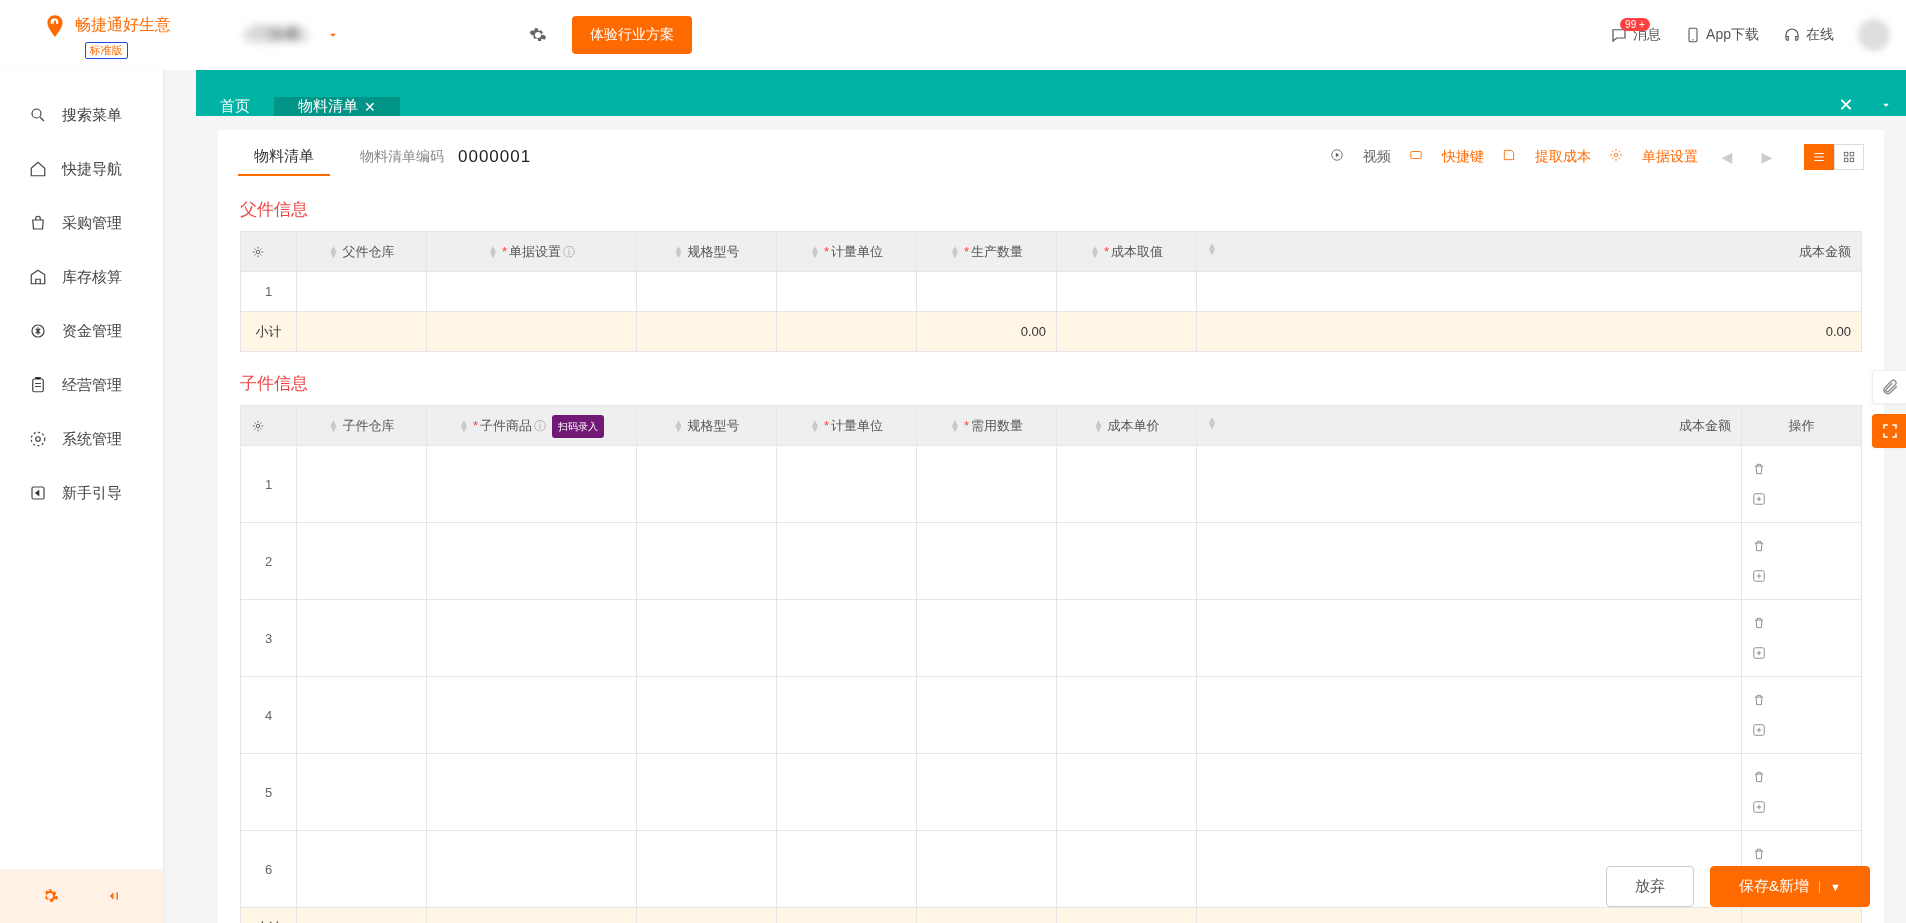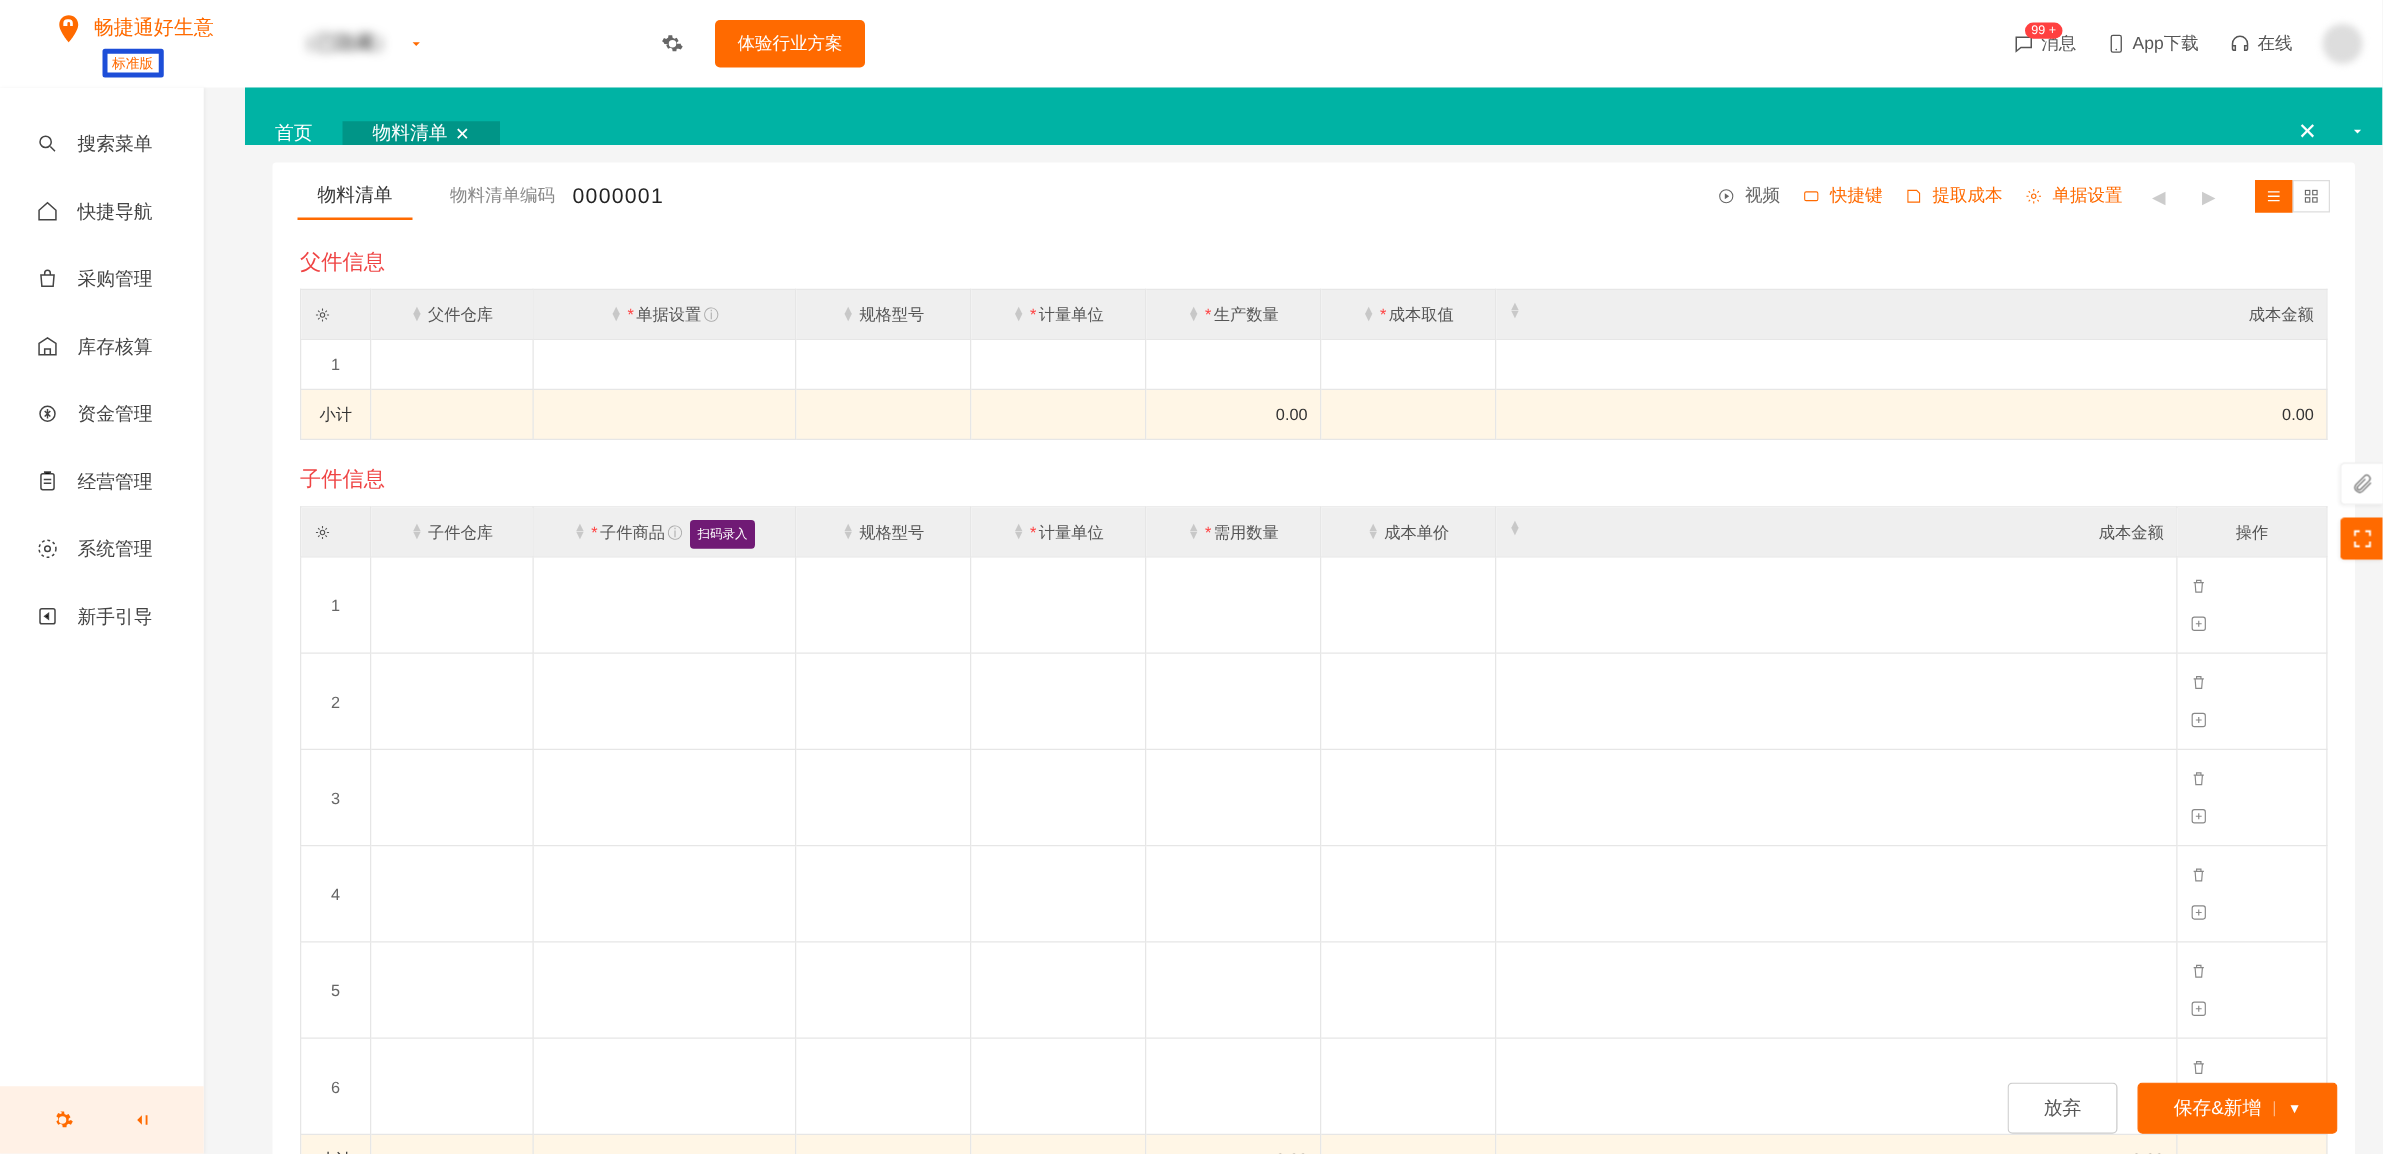--- a/index.html
+++ b/index.html
@@ -4,21 +4,21 @@
 <style>
 * { box-sizing: border-box; margin: 0; padding: 0; }
 body { font-family: "Microsoft YaHei", "PingFang SC", Arial, sans-serif; font-size: 13px; color: #333; background: #f5f5f5; overflow: hidden; width: 1906px; height: 923px; position: relative; }
 
 
 .top-header { height: 70px; background: #fff; display: flex; align-items: center; padding: 0 16px; position: relative; }
 .logo-block { width: 180px; display: flex; flex-direction: column; align-items: center; }
 .logo-row { display: flex; align-items: center; gap: 6px; }
 .logo-mark { width: 28px; height: 28px; display: flex; align-items: center; justify-content: center; }
 .logo-name { color: #ff6a00; font-size: 16px; font-weight: 500; }
-.logo-sub { font-size: 11px; color: #ff6a00; border: 4px solid #1d4ed8; padding: 0 4px; border-radius: 2px; margin-top: 2px; }
+.logo-sub { font-size: 11px; color: #ff6a00; border: 1px solid #1d4ed8; padding: 0 4px; border-radius: 2px; margin-top: 2px; }
 .org-select { margin-left: 40px; display: flex; align-items: center; gap: 10px; min-width: 280px; height: 40px; border-bottom: 1px solid transparent; }
 .org-name { font-size: 16px; color: #333; filter: blur(4px); }
 .chev { color: #ff6a00; }
 .gear-btn { width: 28px; height: 28px; display: flex; align-items: center; justify-content: center; color: #666; margin-left: 8px; cursor: pointer; }
 .promo-btn { margin-left: 20px; background: #ff6a00; color: #fff; border: none; padding: 10px 18px; border-radius: 4px; cursor: pointer; font-size: 14px; }
 .header-right { margin-left: auto; display: flex; align-items: center; gap: 24px; color: #555; }
 .hicon { display: flex; align-items: center; gap: 5px; cursor: pointer; font-size: 14px; position: relative; }
 .badge { position: absolute; top: -8px; left: 10px; background: #ff4040; color: #fff; font-size: 10px; padding: 1px 5px; border-radius: 8px; }
 .avatar { width: 32px; height: 32px; border-radius: 50%; background: #ddd; filter: blur(3px); }
 
@@ -42,21 +42,21 @@
 
 .main { position: absolute; left: 196px; right: 0; top: 116px; bottom: 0; padding: 14px 22px 0 22px; overflow: auto; }
 .panel { background: #fff; border-radius: 3px; padding: 0; }
 
 
 .doc-head { display: flex; align-items: center; height: 54px; padding: 0 20px; }
 .doc-tab { padding: 8px 16px; border-bottom: 2px solid #ff6a00; color: #333; font-size: 15px; }
 .doc-code-label { margin-left: 30px; color: #888; font-size: 14px; }
 .doc-code { margin-left: 14px; color: #222; font-size: 17px; letter-spacing: 1px; }
 .doc-tools { margin-left: auto; display: flex; align-items: center; gap: 18px; color: #666; font-size: 14px; }
-.tool-link { display: flex; align-items: center; gap: 8px; cursor: pointer; }
+.tool-link { display: flex; gap: 19px; cursor: pointer; }
 .tool-link.orange { color: #ff6a00; }
 .view-toggle { display: flex; align-items: center; gap: 0; margin-left: 8px; }
 .view-btn { width: 30px; height: 26px; display: flex; align-items: center; justify-content: center; border: 1px solid #ddd; cursor: pointer; font-size: 13px; }
 .view-btn.active { background: #ff6a00; color: #fff; border-color: #ff6a00; }
 .nav-btn { width: 22px; height: 26px; display:flex; align-items:center; justify-content:center; color:#ccc; cursor: pointer; }
 
 
 .sect-title { font-size: 17px; color: #ef4444; padding: 14px 22px 10px; }
 
 

